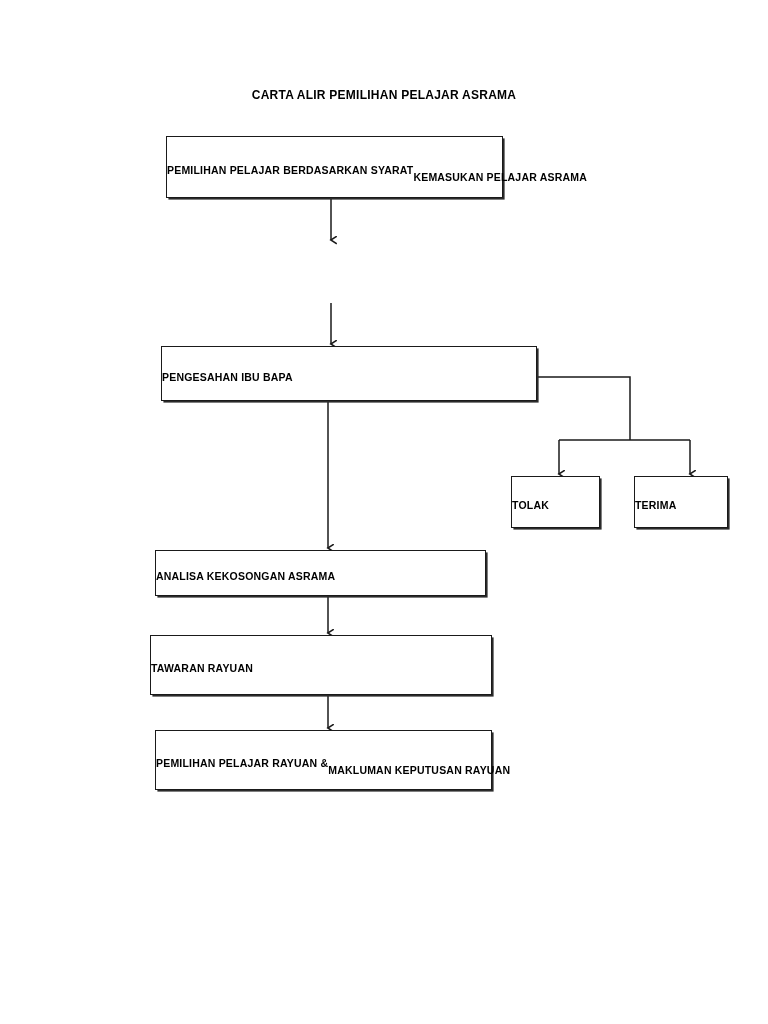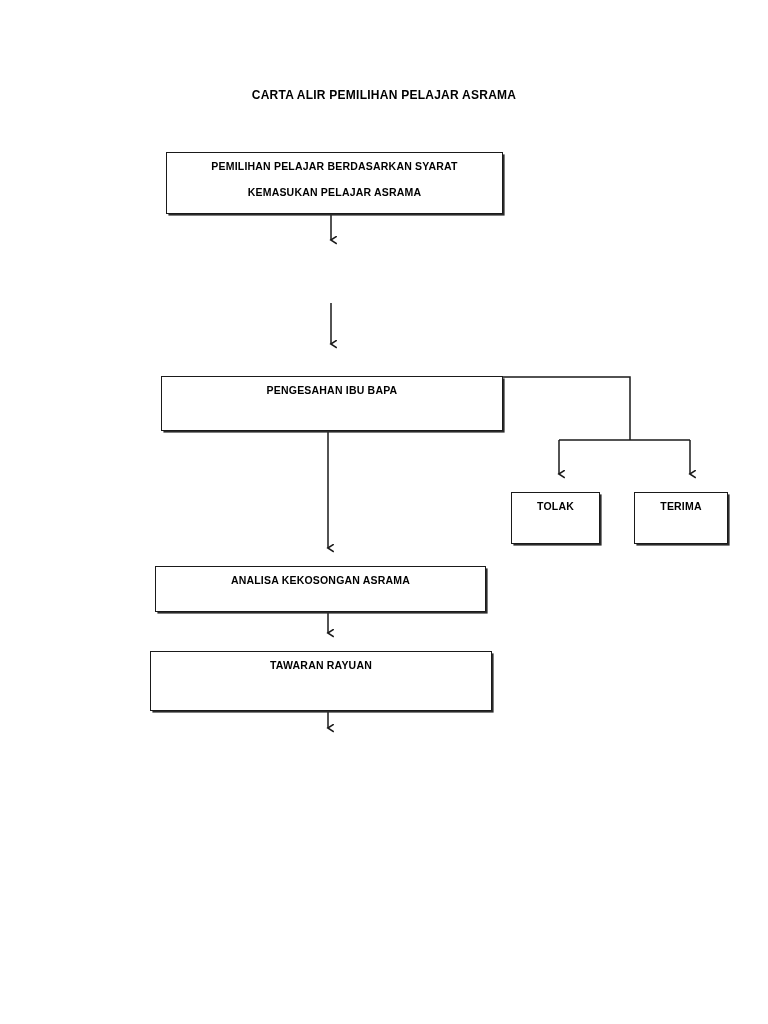--- a/index.html
+++ b/index.html
@@ -35,24 +35,23 @@
     font-weight: bold;
     letter-spacing: 0.25px;
     white-space: nowrap;
   }
   .node {
     position: absolute;
     box-sizing: border-box;
     border: 1.4px solid #1a1a1a;
     background: #ffffff;
     display: flex;
-    flex-direction: column;
+    flex-direction: row;
     align-items: center;
     padding-top: 8px;
-    margin-top: 16px;
   }
   .node.shadowed {
     box-shadow: 2px 2px 0 -0.4px #2b2b2b;
   }
   .node-line {
     font-size: 10.5px;
     font-weight: bold;
     letter-spacing: 0.2px;
     line-height: 1.1;
     white-space: nowrap;
@@ -100,34 +99,38 @@
       <line x1="328" y1="687" x2="328" y2="728" marker-end="url(#arrowhead)"></line>
     </g>
   </svg>
 
   <div class="node shadowed" style="left:166px; top:136px; width:337px; height:62px;">
     <div class="node-line">PEMILIHAN PELAJAR BERDASARKAN SYARAT</div>
     <div class="node-line l2">KEMASUKAN PELAJAR ASRAMA</div>
   </div>
 
 
-  <div class="node shadowed single" style="left:161px; top:360px; width:342px; height:55px;">
+  <div class="node shadowed single" style="left:161px; top:346px; width:376px; height:55px;">
     <div class="node-line">PENGESAHAN IBU BAPA</div>
   </div>
 
   <div class="node shadowed single" style="left:634px; top:476px; width:94px; height:52px;">
     <div class="node-line">TERIMA</div>
   </div>
 
   <div class="node shadowed single" style="left:511px; top:476px; width:89px; height:52px;">
     <div class="node-line">TOLAK</div>
   </div>
 
   <div class="node shadowed single" style="left:155px; top:550px; width:331px; height:46px;">
     <div class="node-line">ANALISA KEKOSONGAN ASRAMA</div>
   </div>
 
   <div class="node shadowed single" style="left:150px; top:635px; width:342px; height:60px;">
     <div class="node-line">TAWARAN RAYUAN</div>
   </div>
 
+  <div class="node shadowed" style="left:155px; top:730px; width:337px; height:60px;">
+    <div class="node-line">PEMILIHAN PELAJAR RAYUAN &amp;</div>
+    <div class="node-line l2">MAKLUMAN KEPUTUSAN RAYUAN</div>
+  </div>
 
 </div>
 
 </body></html>

